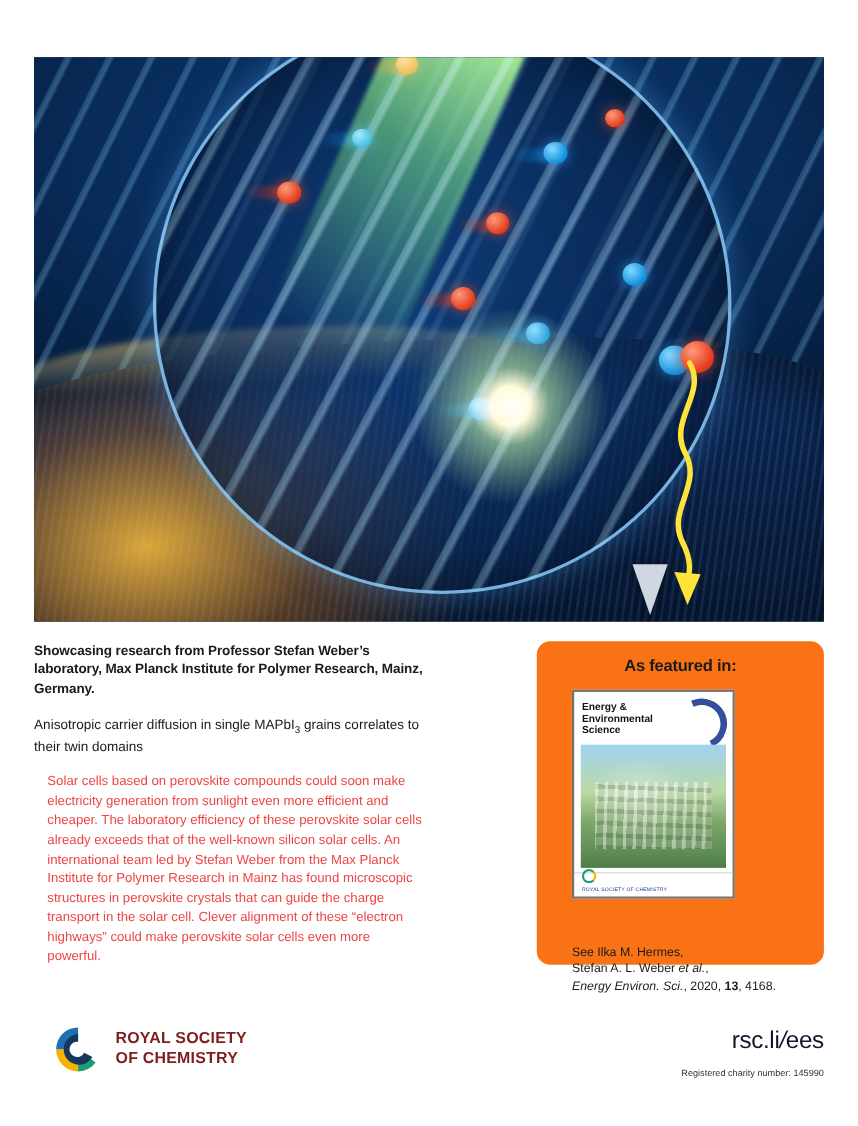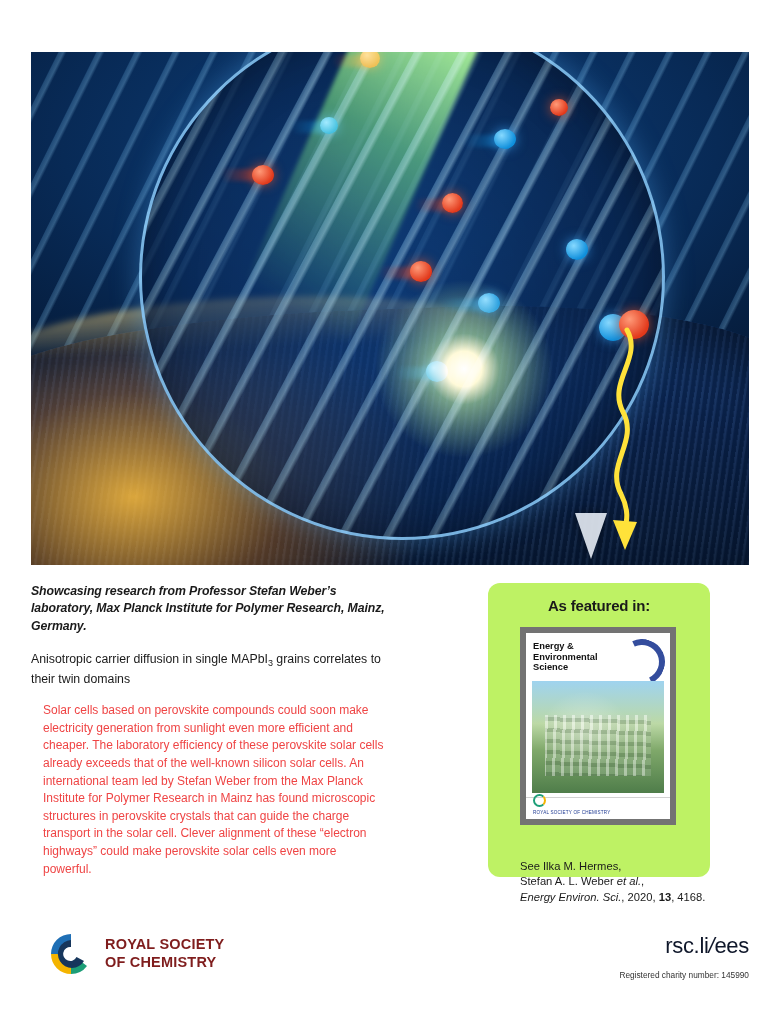--- a/index.html
+++ b/index.html
@@ -170,61 +170,60 @@
     left: 31px;
     top: 583px;
     width: 355px;
   }
   .showcase {
     font-size: 12.3px;
     font-weight: bold;
     line-height: 1.42;
     letter-spacing: -0.1px;
     margin: 0 0 16px 0;
-    font-style: italic;
   }
   .article-title {
     font-size: 12.3px;
     line-height: 1.42;
     margin: 0 0 14px 0;
   }
   .article-title sub { font-size: 9px; }
   .abstract {
     font-size: 12px;
     line-height: 1.47;
     margin: 0;
     padding-left: 12px;
     color: #ef4444;
   }
 
   
   .featured {
     position: absolute;
     left: 488px;
     top: 583px;
-    width: 222px;
+    width: 261px;
     height: 294px;
-    background: #bef264;
+    background: #f97316;
     border-radius: 12px;
   }
   .featured-title {
     text-align: center;
     font-size: 15px;
     font-weight: bold;
     padding-top: 14px;
     letter-spacing: -0.2px;
   }
   .cover-thumb {
     position: absolute;
     left: 32px;
     top: 44px;
     width: 144px;
     height: 186px;
     background: #fff;
-    border: 6px solid #737373;
+    border: 2px solid #737373;
     overflow: hidden;
   }
   .ct-head {
     padding: 8px 7px 2px 7px;
     position: relative;
     height: 46px;
     box-sizing: border-box;
   }
   .ct-journal {
     font-size: 9.3px;

